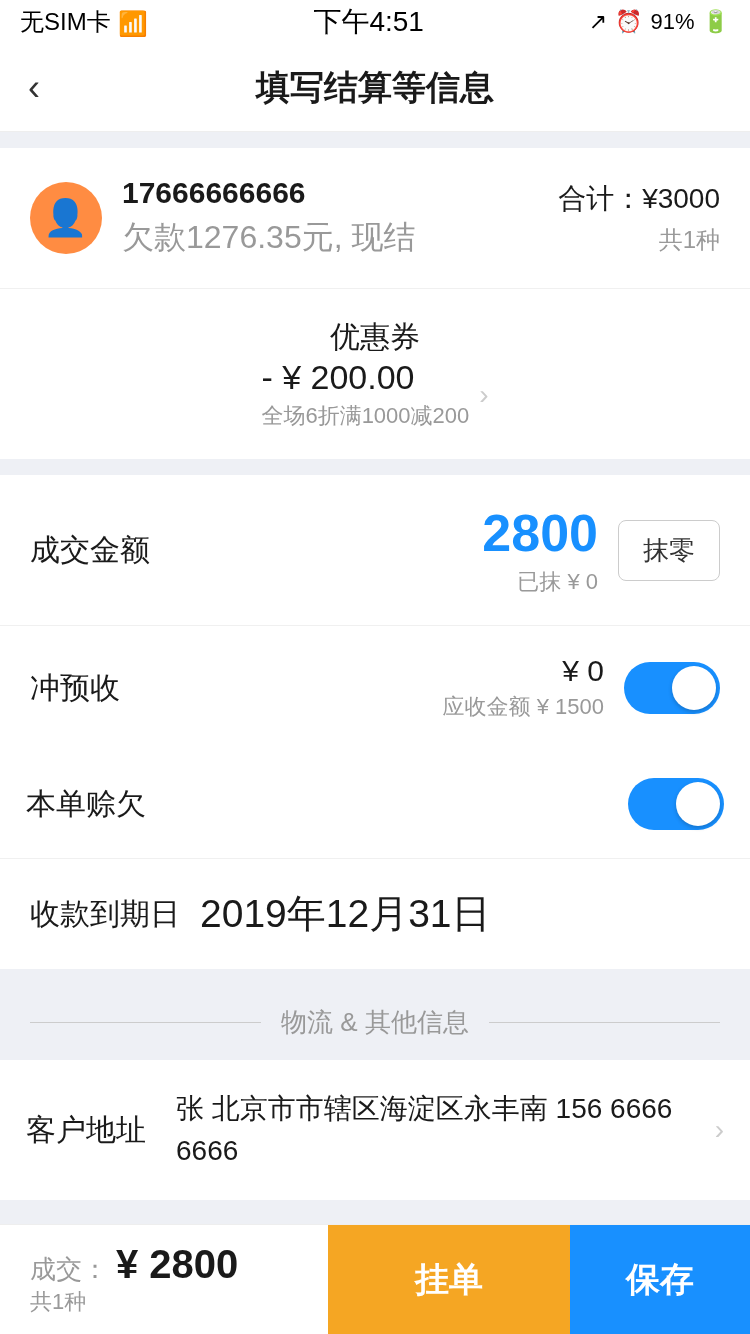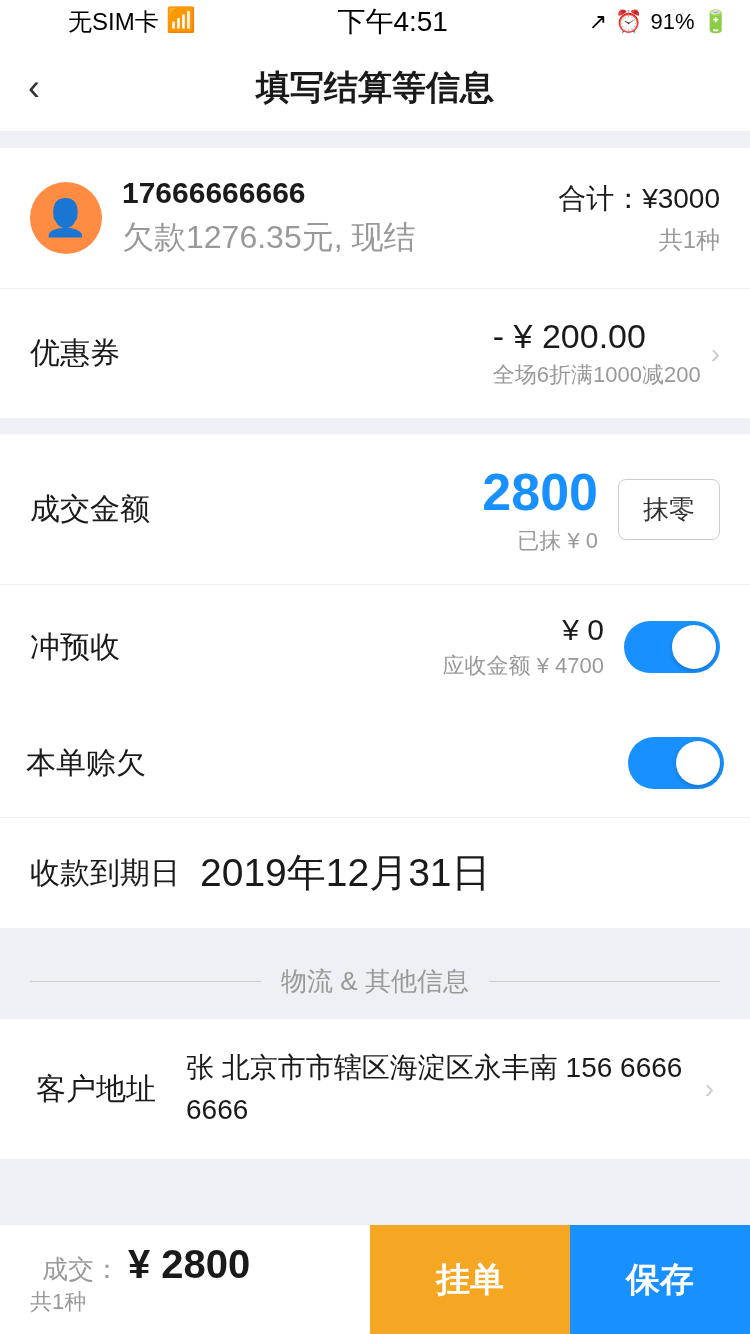--- a/index.html
+++ b/index.html
@@ -19,25 +19,24 @@
       height: 44px;
       background: #fff;
       display: flex;
       align-items: center;
       justify-content: space-between;
       padding: 0 20px;
       font-size: 26px;
     }
     .status-left {
       display: flex;
-      align-items: flex-start;
+      align-items: flex-end;
       gap: 8px;
       font-size: 24px;
       color: #000;
-      margin-left: 48px;
     }
     .status-center {
       font-size: 28px;
       font-weight: 500;
       color: #000;
     }
     .status-right {
       display: flex;
       align-items: center;
       gap: 8px;
@@ -120,20 +119,21 @@
       color: #999;
       margin-top: 6px;
     }
 
     
     .coupon-row {
       padding: 28px 30px;
       display: flex;
       align-items: center;
       justify-content: space-between;
+      flex-direction: column;
     }
     .coupon-label {
       font-size: 30px;
       color: #1a1a1a;
     }
     .coupon-right {
       display: flex;
       align-items: center;
       gap: 10px;
     }
@@ -290,21 +290,21 @@
       height: 1px;
       background: #ccc;
     }
     .divider-text {
       font-size: 26px;
       color: #999;
     }
 
     
     .address-row {
-      padding: 28px 36px;
+      padding: 28px 26px;
       background: #fff;
       display: flex;
       align-items: center;
       justify-content: space-between;
       margin-bottom: 16px;
     }
     .address-label {
       font-size: 30px;
       color: #1a1a1a;
       flex-shrink: 0;
@@ -343,21 +343,21 @@
     .bottom-deal-amount {
       font-size: 40px;
       font-weight: 600;
       color: #1a1a1a;
     }
     .bottom-count {
       font-size: 22px;
       color: #999;
     }
     .btn-pending {
-      width: 200px;
+      width: 242px;
       background: #f5a623;
       color: #fff;
       font-size: 34px;
       font-weight: 600;
       border: none;
       cursor: pointer;
       display: flex;
       align-items: center;
       justify-content: center;
     }
@@ -442,21 +442,21 @@
           <div class="deal-sub">已抹  ¥ 0</div>
         </div>
         <button class="round-btn">抹零</button>
       </div>
     </div>
     <div class="prepay-row">
       <span class="prepay-label">冲预收</span>
       <div class="prepay-right">
         <div class="prepay-amount-block">
           <div class="prepay-amount">¥ 0</div>
-          <div class="prepay-sub">应收金额 ¥ 4700</div>
+          <div class="prepay-sub">应收金额 ¥ 1500</div>
         </div>
         <div class="toggle"></div>
       </div>
     </div>
   </div>
 
   <div class="card">
     <div class="debt-row">
       <span class="debt-label">本单赊欠</span>
       <div class="toggle"></div>
@@ -477,21 +477,21 @@
     <span class="address-label">客户地址</span>
     <span class="address-value">张 北京市市辖区海淀区永丰南 156 6666 6666</span>
     <span class="chevron-right">›</span>
   </div>
 
   <div class="spacer-bottom"></div>
 </div>
 
 <div class="bottom-bar">
   <div class="bottom-summary">
-    <div style="display:flex; align-items:baseline; gap:8px;margin-left:12px;">
+    <div style="display:flex; align-items:baseline; gap:8px;">
       <span class="bottom-deal-label">成交：</span>
       <span class="bottom-deal-amount">¥ 2800</span>
     </div>
     <div class="bottom-count">共1种</div>
   </div>
   <button class="btn-pending">挂单</button>
   <button class="btn-save">保存</button>
 </div>
 
 </body></html>

